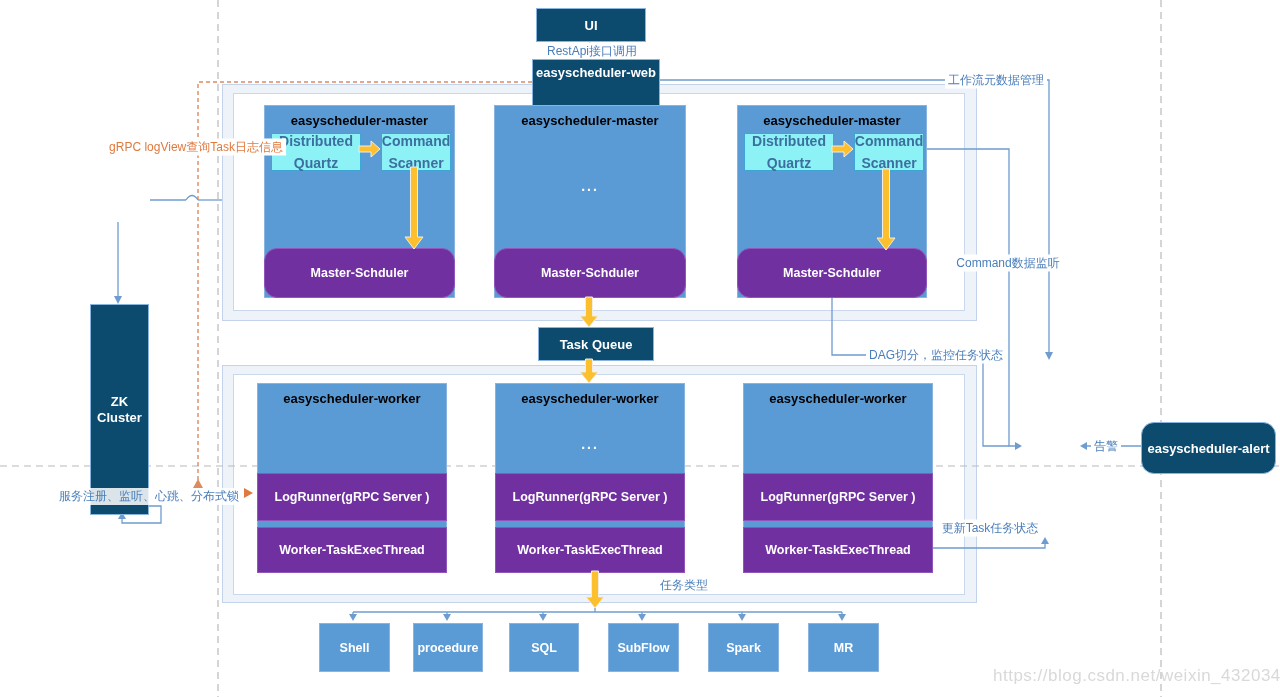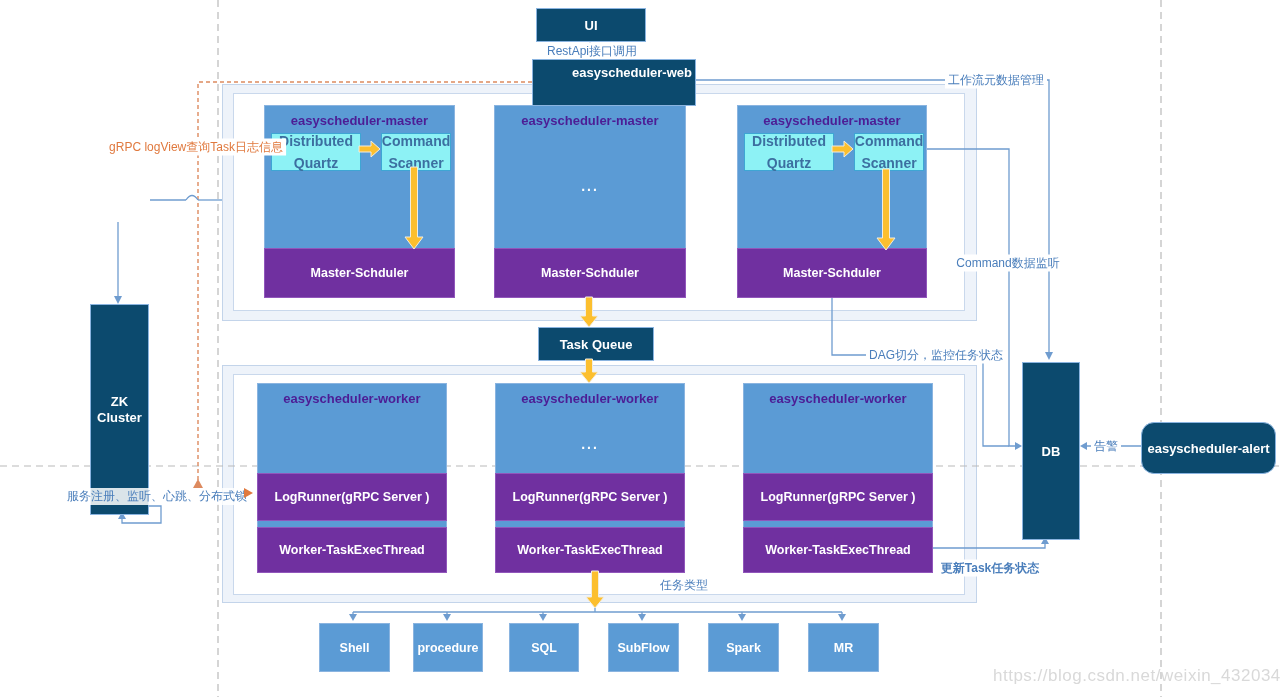--- a/index.html
+++ b/index.html
@@ -6,50 +6,50 @@
   #canvas{position:relative;width:1280px;height:697px;background:#fff;overflow:hidden;
           font-family:"Liberation Sans",sans-serif;}
   svg.layer{position:absolute;left:0;top:0;width:1280px;height:697px;pointer-events:none;}
   #svg-under{z-index:2;}
   #svg-over{z-index:4;}
   .cluster-outer{position:absolute;background:#eef3fa;border:1px solid #c3d4ea;z-index:1;}
   .cluster-inner{position:absolute;background:#ffffff;border:1px solid #c9d8ec;z-index:1;}
   .box{position:absolute;background:#0c4a6e;border:1px solid #8ab4e0;color:#fff;
        display:flex;align-items:center;justify-content:center;font-size:13px;z-index:3;}
   .bigbox{position:absolute;background:#5b9bd5;border:1px solid #8ab4e0;z-index:3;}
-  .bigbox .title{position:absolute;top:7px;left:0;right:0;text-align:center;color:#4c1d95;
+  .bigbox .title{position:absolute;top:7px;left:0;right:0;text-align:center;color:#000000;
                  font-size:13px;font-weight:600;}
   .dots{position:absolute;left:0;right:0;text-align:center;color:#fff;font-weight:700;
         letter-spacing:2px;font-size:14px;}
   .pbar{position:absolute;left:-1px;right:-1px;background:#7030a0;border:1px solid #9156bb;
         display:flex;align-items:center;justify-content:center;color:#fff;
         font-weight:600;font-size:12.5px;}
   .cyan{position:absolute;background:#8df2f5;border:1px solid #3ea6d4;color:#3c6fa0;
         font-size:14px;line-height:22px;text-align:center;display:flex;align-items:center;
         justify-content:center;font-weight:600;z-index:3;}
   .lbl{position:absolute;font-size:12px;color:#4a7ebb;background:#fff;padding:0 3px;
        white-space:nowrap;transform:translate(-50%,-50%);z-index:3;}
   .lbl-orange{color:#e0793e;}
   #lbl-svc1{position:absolute;left:30px;top:183px;width:178px;text-align:center;
             font-size:12px;color:#4a7ebb;line-height:20px;white-space:pre-line;z-index:3;}
-  #lbl-svc2{position:absolute;left:66px;top:488px;font-size:12px;color:#4a7ebb;
+  #lbl-svc2{position:absolute;left:58px;top:488px;font-size:12px;color:#4a7ebb;
             background:rgba(255,255,255,.85);white-space:nowrap;z-index:3;padding:0 1px;text-align:right;}
   #zk{white-space:pre-line;line-height:16px;text-align:center;font-weight:600;}
-  #web{align-items:flex-start;padding-top:5px;font-weight:600;padding-left:36px;}
+  #web{align-items:flex-start;padding-top:5px;font-weight:600;}
   #ui,#tq,#db,#alert{font-weight:600;}
   .task{position:absolute;top:623px;height:47px;background:#5b9bd5;border:1px solid #8ab4e0;
         color:#fff;display:flex;align-items:center;justify-content:center;
         font-size:12.5px;font-weight:600;z-index:3;}
   #watermark{position:absolute;left:993px;top:666px;font-size:17px;color:#d9d9d9;
              white-space:nowrap;z-index:5;letter-spacing:.5px;}
   
   #m1{left:264px;top:105px;width:189px;height:191px;}
   #m2{left:494px;top:105px;width:190px;height:191px;}
   #m3{left:737px;top:105px;width:188px;height:191px;}
-  .sched{left:-1px;right:-1px;bottom:-1px;height:48px;}
+  .sched{left:-1px;right:-1px;bottom:-1px;height:48px;border-radius:13px;}
   #dq1,#dq3{left:6px;top:27px;width:88px;height:36px;}
   #cs1,#cs3{left:116px;top:27px;width:68px;height:36px;}
   #m2 .dots{top:72px;}
   
   #w1{left:257px;top:383px;width:188px;height:187px;}
   #w2{left:495px;top:383px;width:188px;height:187px;}
   #w3{left:743px;top:383px;width:188px;height:187px;}
   .logrunner{top:89px;height:46px;}
   .exec{top:143px;height:44px;}
   #w2 .dots{top:52px;}
@@ -159,37 +159,36 @@
     <div class="pbar exec">Worker-TaskExecThread</div>
   </div>
   <div id="w3" class="bigbox">
     <div class="title">easyscheduler-worker</div>
     <div class="pbar logrunner">LogRunner(gRPC Server )</div>
     <div class="pbar exec">Worker-TaskExecThread</div>
   </div>
 
   <div id="zk" class="box" style="left:90px;top:304px;width:57px;height:209px;">ZK
 Cluster</div>
-  <div id="db" class="box" style="left:1022px;top:362px;width:56px;height:176px;">DB</div>
   <div id="alert" class="box" style="left:1141px;top:422px;width:133px;height:50px;border-radius:13px;">easyscheduler-alert</div>
 
   <div class="task" style="left:319px;width:69px;">Shell</div>
   <div class="task" style="left:413px;width:68px;">procedure</div>
   <div class="task" style="left:509px;width:68px;">SQL</div>
   <div class="task" style="left:608px;width:69px;">SubFlow</div>
   <div class="task" style="left:708px;width:69px;">Spark</div>
   <div class="task" style="left:808px;width:69px;">MR</div>
 
   <div class="lbl" style="left:996px;top:80px;">工作流元数据管理</div>
   <div class="lbl lbl-orange" style="left:196px;top:147px;">gRPC logView查询Task日志信息</div>
   <div id="lbl-svc2">服务注册、监听、心跳、分布式锁</div>
   <div class="lbl" style="left:1008px;top:263px;">Command数据监听</div>
   <div class="lbl" style="left:936px;top:355px;">DAG切分，监控任务状态</div>
   <div class="lbl" style="left:1106px;top:446px;">告警</div>
-  <div class="lbl" style="left:990px;top:568px;font-weight:bold;">更新Task任务状态</div>
+  <div class="lbl" style="left:990px;top:528px;">更新Task任务状态</div>
   <div class="lbl" style="left:684px;top:585px;">任务类型</div>
 
   <div id="watermark">https://blog.csdn.net/weixin_43203426</div>
 
   <svg id="svg-over" class="layer" viewBox="0 0 1280 697">
     <g fill="#fcbf2e" stroke="#f2ede0" stroke-width="1">
 
       <polygon points="359,146 371,146 371,141 380,149 371,157 371,152 359,152"></polygon>
 
       <polygon points="832,146 844,146 844,141 853,149 844,157 844,152 832,152"></polygon>

